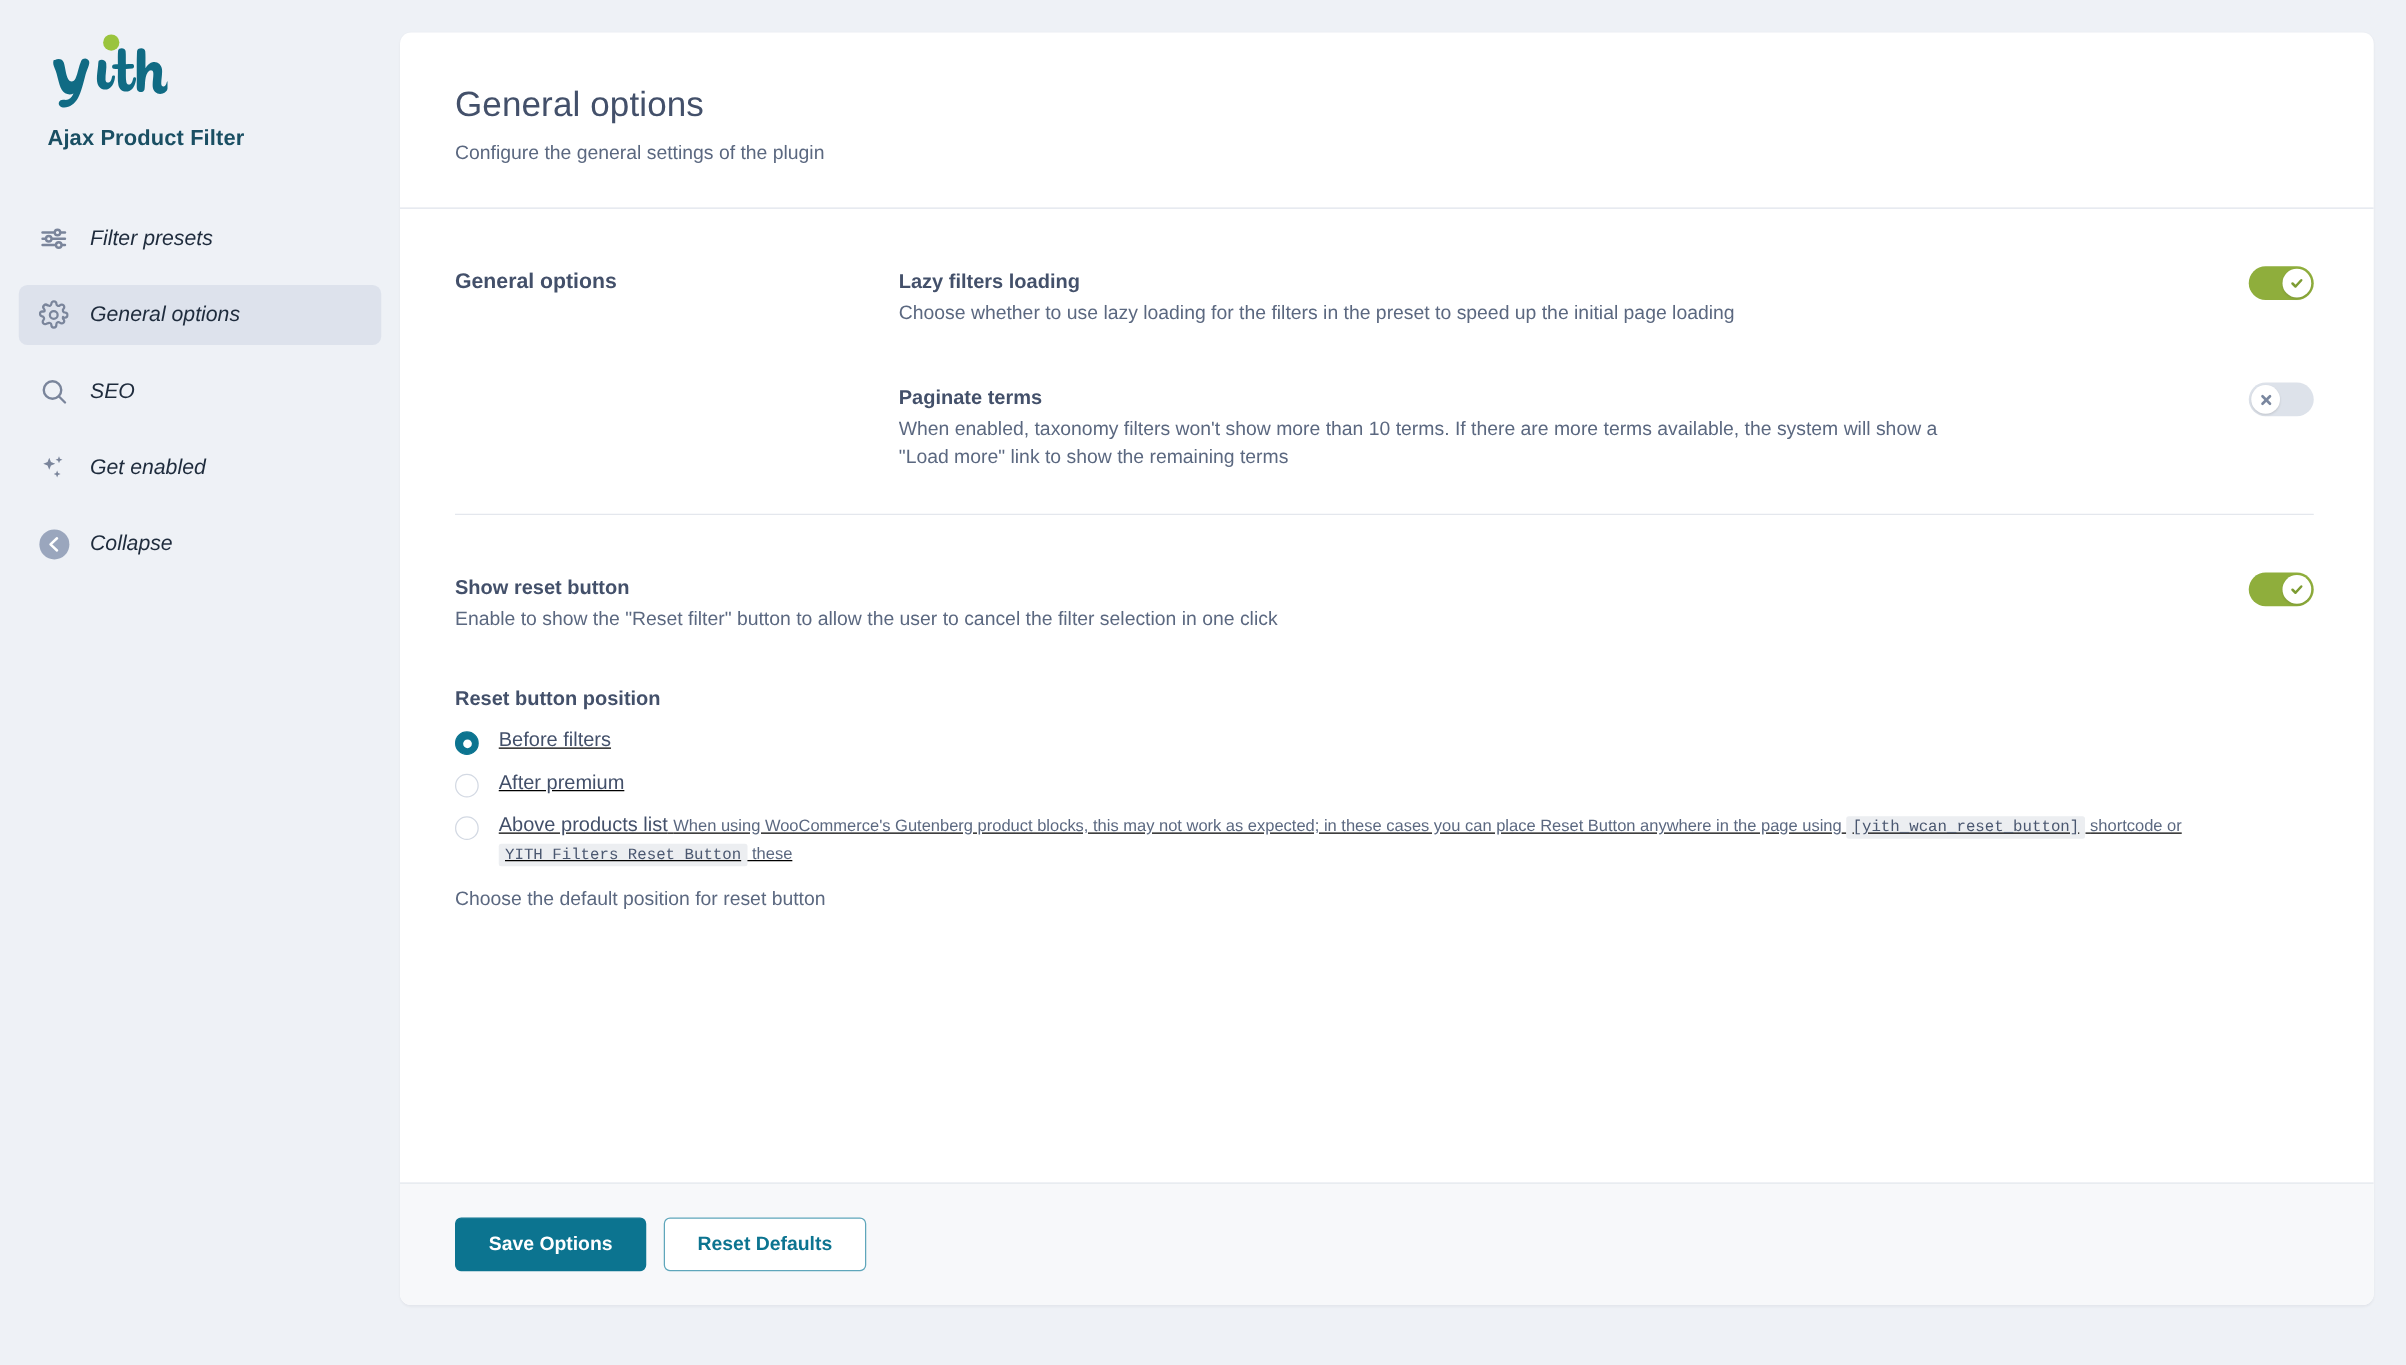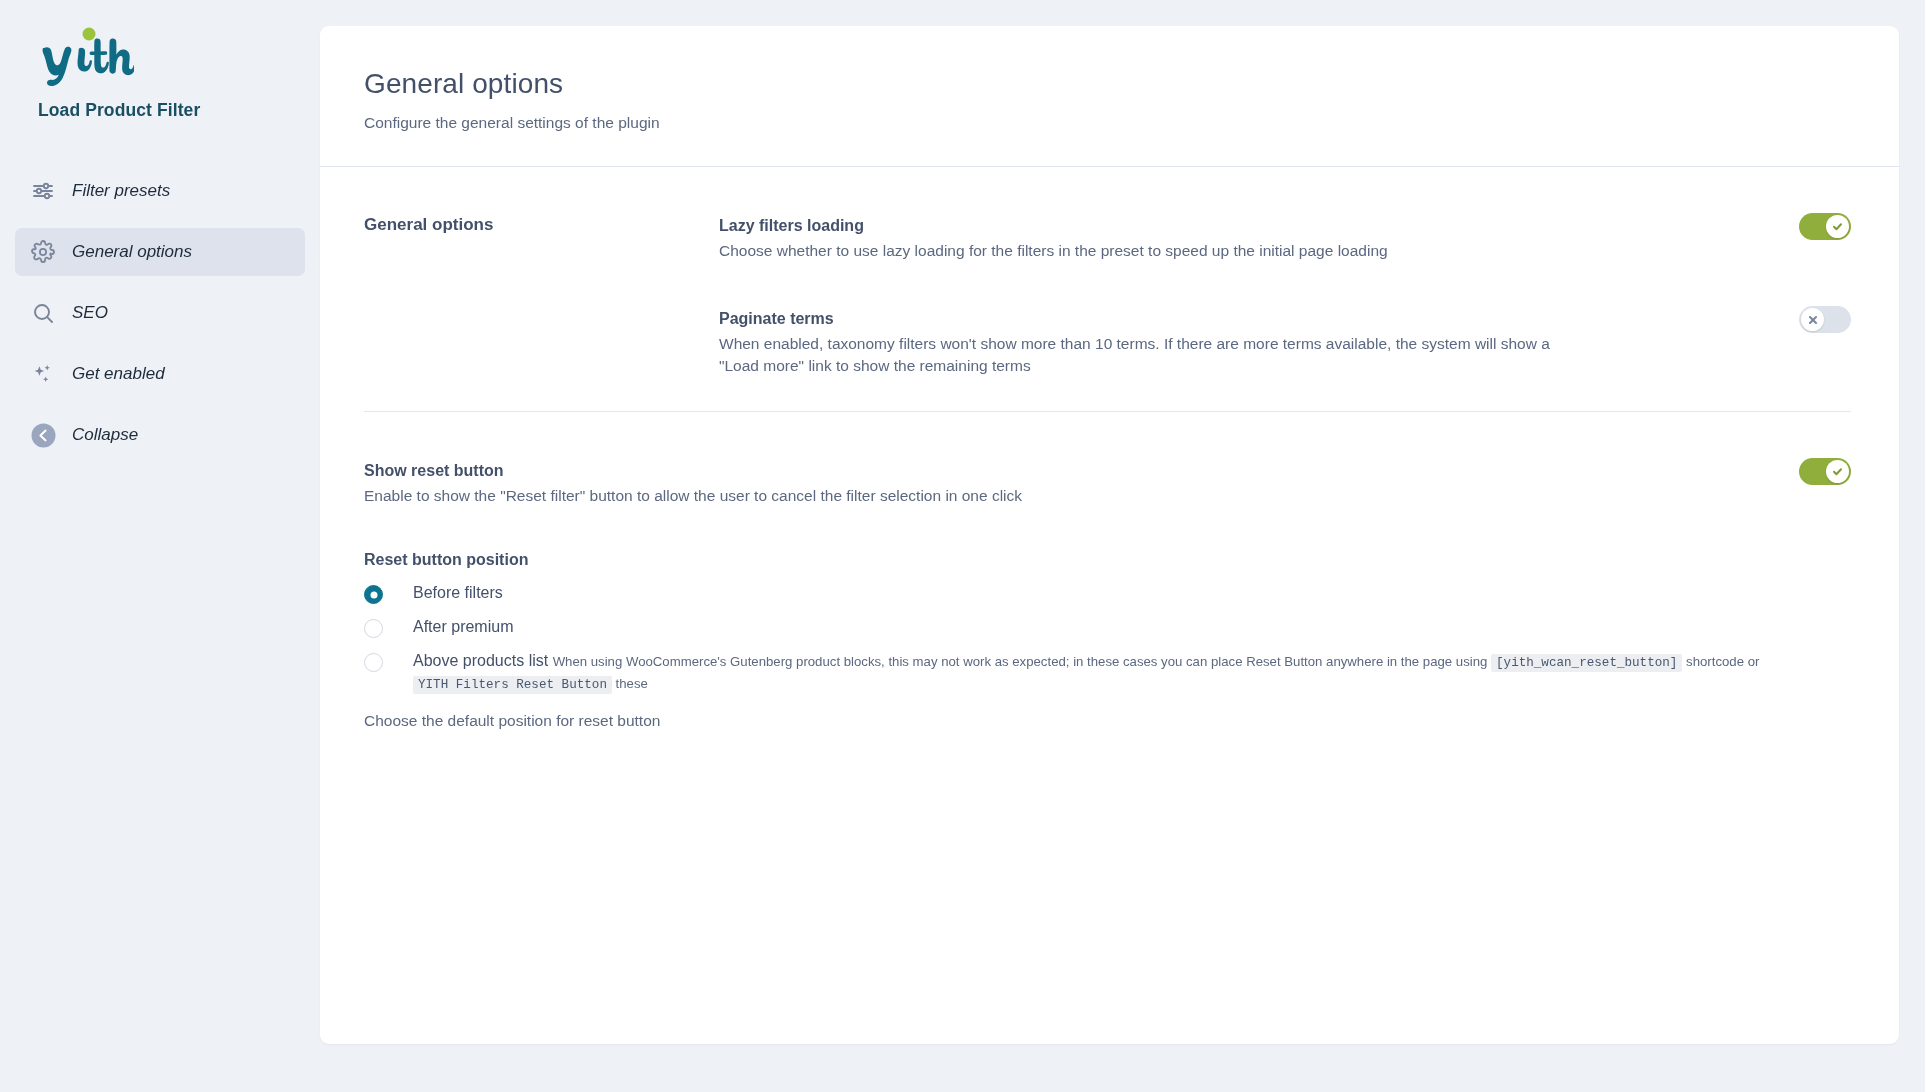--- a/index.html
+++ b/index.html
@@ -181,23 +181,24 @@
   
   .radio-group-label {
     font-size: 16px;
     font-weight: bold;
     color: #43506a;
     margin-bottom: 14px;
   }
   .radio-row {
     display: flex;
     align-items: flex-start;
-    gap: 30px;
+    gap: 16px;
     margin-bottom: 13px;
     cursor: pointer;
+    text-decoration: underline;
   }
   .radio-row:last-of-type { margin-bottom: 0; }
   .radio-mark {
     width: 19px;
     height: 19px;
     flex: 0 0 19px;
     border-radius: 50%;
     border: 1.6px solid #d3d9e3;
     background: #fff;
     margin-top: 2px;
@@ -286,21 +287,21 @@
         <svg class="brand-logo" viewBox="0 0 96 62" xmlns="http://www.w3.org/2000/svg">
           <circle cx="51" cy="8" r="6.5" fill="#9ac43d"></circle>
           <g fill="#106b84">
             <path d="M6 22c2.5-1.5 6-1 7 2 1.4 4 1.6 10 3.6 13.4 1.6 2.7 4.6 2.1 5.8-.6 2-4.4 2.6-10 4.6-14.2 1.2-2.4 5-2.6 6.2.2 1 2.4-1.6 6.6-2.8 11-1.6 6-3.2 13.6-6 18.6-2.4 4.4-6.6 7.6-11 7.6-2.8 0-4.6-1.6-4.4-3.6.2-2.2 2.4-3 4.4-2.6 3.4.6 5.8-1.4 7.4-5-3.4 1.6-7.4.4-9.4-3-2.6-4.4-3.2-11.8-5.6-17-1-2.2-1.8-4.8-.8-6.8z"></path>
             <path d="M41 22.5c2.2-1.4 5.6-.6 6 2.2.5 3.6-.8 9-.6 13 .1 2.4 2.2 3 3.6 1.6 1-1 1.3-2.4 1.6-4 .2-1.3 2.6-1.4 2.4.2-.4 3.6-1.6 7.6-5 9.4-3.6 1.9-8-.2-9-4.2-1.2-4.8.4-11.4.6-16 .1-1 .2-1.8.4-2.2z"></path>
             <path d="M57.5 13c2-1 4.8-.2 5 2 .3 3 .1 7 .2 10.4 1.8-.2 3.6-.3 5.2-.2 1.8.1 1.8 3.4 0 3.6-1.6.2-3.4.2-5.2.3.1 3.6-.2 7.6.4 10.6.4 2 2.4 2.4 3.6 1.2 1-1 1.4-2.6 1.8-4.2.3-1.3 2.6-1.2 2.4.4-.5 3.8-1.8 8-5.4 9.6-3.8 1.7-8-.6-8.8-4.8-.8-4.2-.2-9-.4-12.8-1.2 0-2.4 0-3.4-.2-1.7-.3-1.6-3.3.2-3.4 1-.1 2.1-.1 3.2-.1 0-3.8-.2-8 .2-11 .1-.7.4-1.2 1-1.4z"></path>
             <path d="M73 13c2-1.1 5-.3 5.2 2 .4 4 0 9.6.2 13.6 1.4-2.4 3.4-4.6 6.2-5 3.6-.5 6.6 2.2 7 5.8.4 3.6-.6 8-.6 11.4 0 1.6.8 2.6 2 2.4 1.4-.2 2-1.8 2.4-3.4.3-1.3 2.4-1.2 2.2.4-.5 3.6-1.8 7.4-5.4 8.6-3.8 1.3-7.6-1.2-8-5.2-.4-3.8.8-8.6.4-11.6-.2-1.8-1.8-2.4-3.2-1.4-2 1.4-2.8 4.6-3.2 7.6-.3 2.4-.2 5.2-.6 7.4-.4 2.2-4 2.8-5.4 1-1-1.3-.8-3.4-.8-5.4.1-8.2-.2-17.2.2-25.6.1-1.2.4-2.2 1.4-2.6z"></path>
           </g>
         </svg>
       </span>
-      <div class="brand-name">Load Product Filter</div>
+      <div class="brand-name">Ajax Product Filter</div>
     </div>
 
     <nav class="nav">
 
       <div class="nav-item">
         <span class="nav-icon">
           <svg width="24" height="24" viewBox="0 0 24 24" fill="none" stroke="currentColor" stroke-width="1.9" stroke-linecap="round">
             <line x1="3" y1="7" x2="21" y2="7"></line>
             <line x1="3" y1="12" x2="21" y2="12"></line>
             <line x1="3" y1="17" x2="21" y2="17"></line>
@@ -457,17 +458,21 @@
               </div>
 
               <div class="radio-help">Choose the default position for reset button</div>
             </div>
 
           </div>
         </div>
 
       </div>
 
+      <div class="card-footer">
+        <button class="btn btn-primary">Save Options</button>
+        <button class="btn btn-secondary">Reset Defaults</button>
+      </div>
 
     </div>
   </main>
 
 </div>
 
 </body></html>

